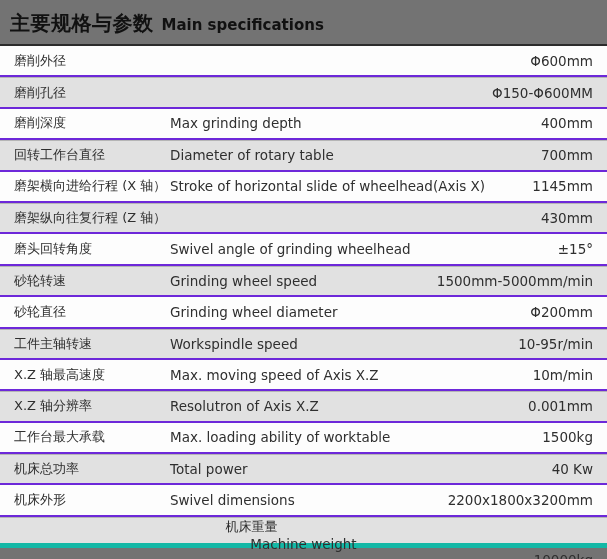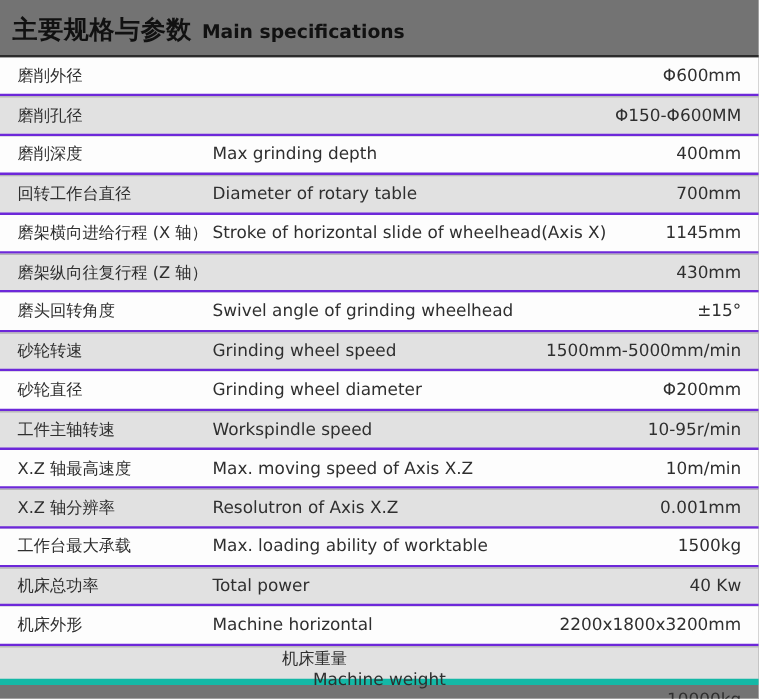--- a/index.html
+++ b/index.html
@@ -158,21 +158,21 @@
         <div class="en">Max. loading ability of worktable</div>
         <div class="val">1500kg</div>
       </div>
       <div class="row alt">
         <div class="cn">机床总功率</div>
         <div class="en">Total power</div>
         <div class="val">40 Kw</div>
       </div>
       <div class="row">
         <div class="cn">机床外形</div>
-        <div class="en">Machine horizontal</div>
+        <div class="en">Swivel dimensions</div>
         <div class="val">2200x1800x3200mm</div>
       </div>
       <div class="row alt last">
         <div class="cn">机床重量</div>
         <div class="en">Machine weight</div>
         <div class="val">10000kg</div>
       </div>
     </div>
 </div>
 

